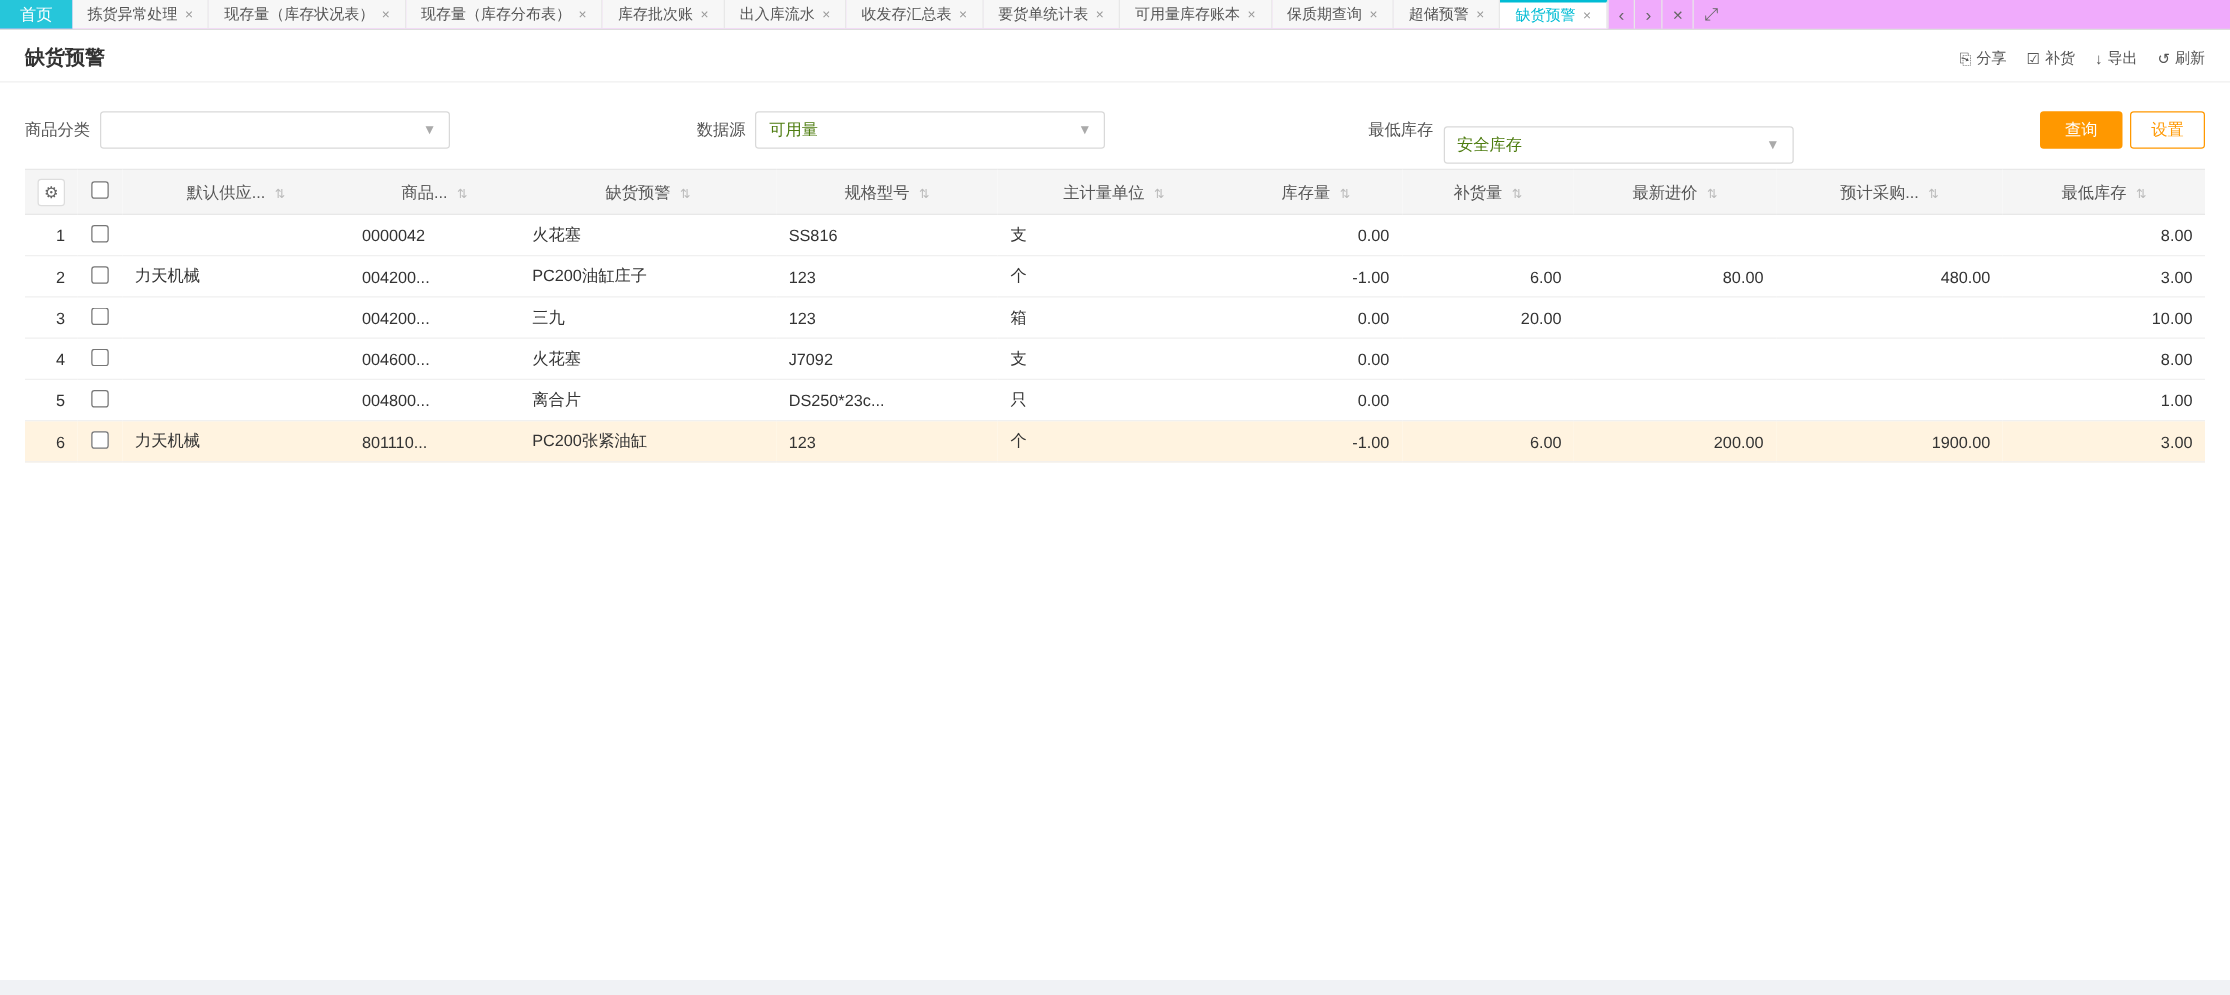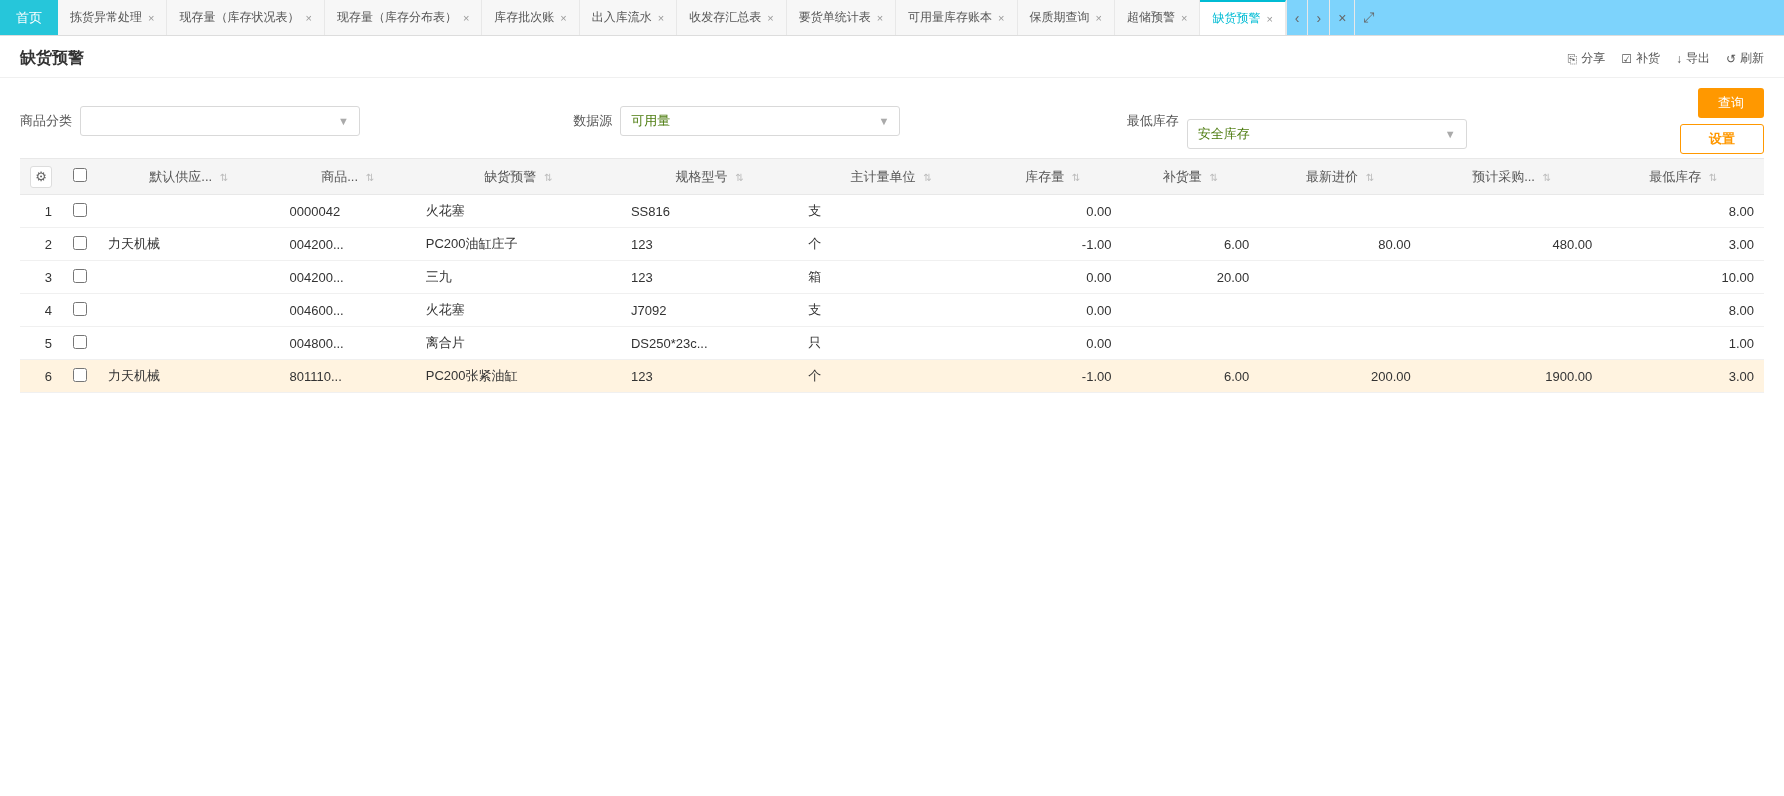--- a/index.html
+++ b/index.html
@@ -2,23 +2,23 @@
 <html><head>
   <meta charset="utf-8">
   <style>
     * { box-sizing: border-box; margin: 0; padding: 0; }
     body { font-family: 'Microsoft YaHei', Arial, sans-serif; font-size: 13px; background: #f0f2f5; color: #333; }
 
     
     .tab-bar {
       display: flex;
       align-items: flex-start;
-      background: #7dd3fc;
+      background: #f0abfc;
       border-bottom: 1px solid #ddd;
-      height: 36px;
+      height: 24px;
       overflow: hidden;
     }
     .tab-item {
       display: flex;
       align-items: center;
       padding: 0 12px;
       height: 100%;
       white-space: nowrap;
       cursor: pointer;
       border-right: 1px solid #e8e8e8;
@@ -141,25 +141,24 @@
       padding: 6px 20px;
       font-size: 13px;
       cursor: pointer;
       height: 30px;
     }
     .btn-settings {
       background: #fff;
       color: #ff9800;
       border: 1px solid #ff9800;
       border-radius: 3px;
-      padding: 4px 28px;
+      padding: 4px 16px;
       font-size: 13px;
       cursor: pointer;
       height: 30px;
-      font-weight: bold;
     }
 
     
     .table-container {
       padding: 0 20px;
     }
     table {
       width: 100%;
       border-collapse: collapse;
       font-size: 13px;
@@ -219,21 +218,21 @@
     
     .filters-area {
       padding: 10px 20px 4px;
       display: grid;
       grid-template-columns: 1fr 1fr 1fr auto;
       gap: 12px;
       align-items: center;
     }
     .query-settings-col {
       display: flex;
-      flex-direction: column;
+      flex-direction: row;
       gap: 6px;
       align-items: flex-end;
     }
   </style>
 </head>
 <body>
 
 <div class="tab-bar">
   <div class="tab-home">
     <span>首页</span>

